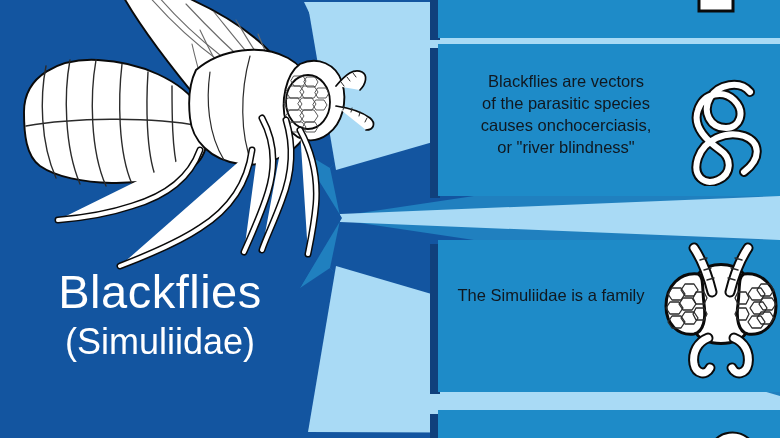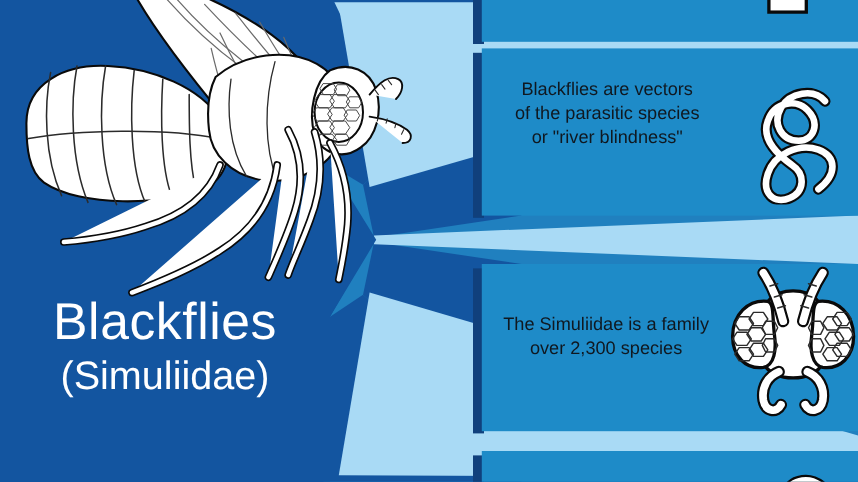--- a/index.html
+++ b/index.html
@@ -8,21 +8,21 @@
     background:#1355a0;
     font-family:"Liberation Sans", sans-serif;
     position:relative;
   }
   #stage{position:absolute;inset:0;width:780px;height:438px;}
   .layer{position:absolute;inset:0;width:780px;height:438px;}
   svg.layer{display:block;}
 
   
   #title-block{
-    position:absolute;left:0;top:268;width:300px;
+    position:absolute;left:10px;top:268;width:300px;
     text-align:center;color:#ffffff;pointer-events:none;
   }
   #title-main{
     font-size:47px;line-height:1.0;font-weight:400;letter-spacing:.5px;
     color:#fff;
   }
   #title-sub{
     font-size:36px;line-height:1.25;font-weight:400;color:#fff;margin-top:4px;
   }
 
@@ -165,23 +165,24 @@
   <div class="panel-shadow" style="left:430px;top:-40px;width:10px;height:80px;"></div>
   <div class="panel" style="left:438px;top:-40px;width:342px;height:78px;">
     <svg width="40" height="30" style="position:absolute;left:258px;top:26px;" viewBox="0 0 40 30">
       <rect x="3" y="3" width="34" height="22" fill="#ffffff" stroke="#0a0a0a" stroke-width="3"></rect>
     </svg>
   </div>
 
   <div class="panel-shadow" style="left:430px;top:48px;width:10px;height:150px;"></div>
   <div class="panel" style="left:438px;top:44px;width:342px;height:152px;">
 
-    <div class="panel-text" style="left:6px;top:26px;width:216px;">
+    <div class="panel-text" style="left:20px;top:26px;width:216px;">
       <div>Blackflies are vectors</div>
       <div>of the parasitic species</div>
+      <div>causes onchocerciasis,</div>
       <div>or "river blindness"</div>
     </div>
 
     <svg class="panel-icon" style="left:232px;top:10px;" width="106" height="132" viewBox="0 0 106 132">
       <path d="M74,118 C92,104 90,88 74,82 C56,76 34,86 28,104
                C22,122 34,132 48,126 C62,120 62,104 50,96
                C36,86 22,72 28,56 C34,38 54,36 64,46
                C76,58 70,74 56,74 C40,74 32,58 40,44
                C48,30 70,26 80,38" fill="none" stroke="#0a0a0a" stroke-width="10" stroke-linecap="round" stroke-linejoin="round"></path>
       <path d="M74,118 C92,104 90,88 74,82 C56,76 34,86 28,104
@@ -190,21 +191,20 @@
                C76,58 70,74 56,74 C40,74 32,58 40,44
                C48,30 70,26 80,38" fill="none" stroke="#ffffff" stroke-width="6" stroke-linecap="round" stroke-linejoin="round"></path>
     </svg>
   </div>
 
   <div class="panel-shadow" style="left:430px;top:244px;width:10px;height:150px;"></div>
   <div class="panel" style="left:438px;top:240px;width:342px;height:152px;padding-left:24px;">
 
     <div class="panel-text" style="left:0px;top:44px;width:226px;">
       <div>The Simuliidae is a family</div>
-      <div>over 2,300 species</div>
     </div>
 
     <svg class="panel-icon" style="left:222px;top:-2px;" width="122" height="142" viewBox="0 0 122 142">
       <g stroke="#0a0a0a" stroke-width="3" stroke-linejoin="round" stroke-linecap="round">
 
         <path d="M40,34 C50,24 72,24 82,34 C94,46 96,74 88,92
                  C80,110 42,110 34,92 C26,74 28,46 40,34 Z" fill="#ffffff"></path>
 
         <path d="M38,36 C20,34 6,48 6,68 C6,86 18,98 34,96
                  C44,94 46,80 44,66 C42,50 44,38 38,36 Z" fill="#ffffff"></path>

